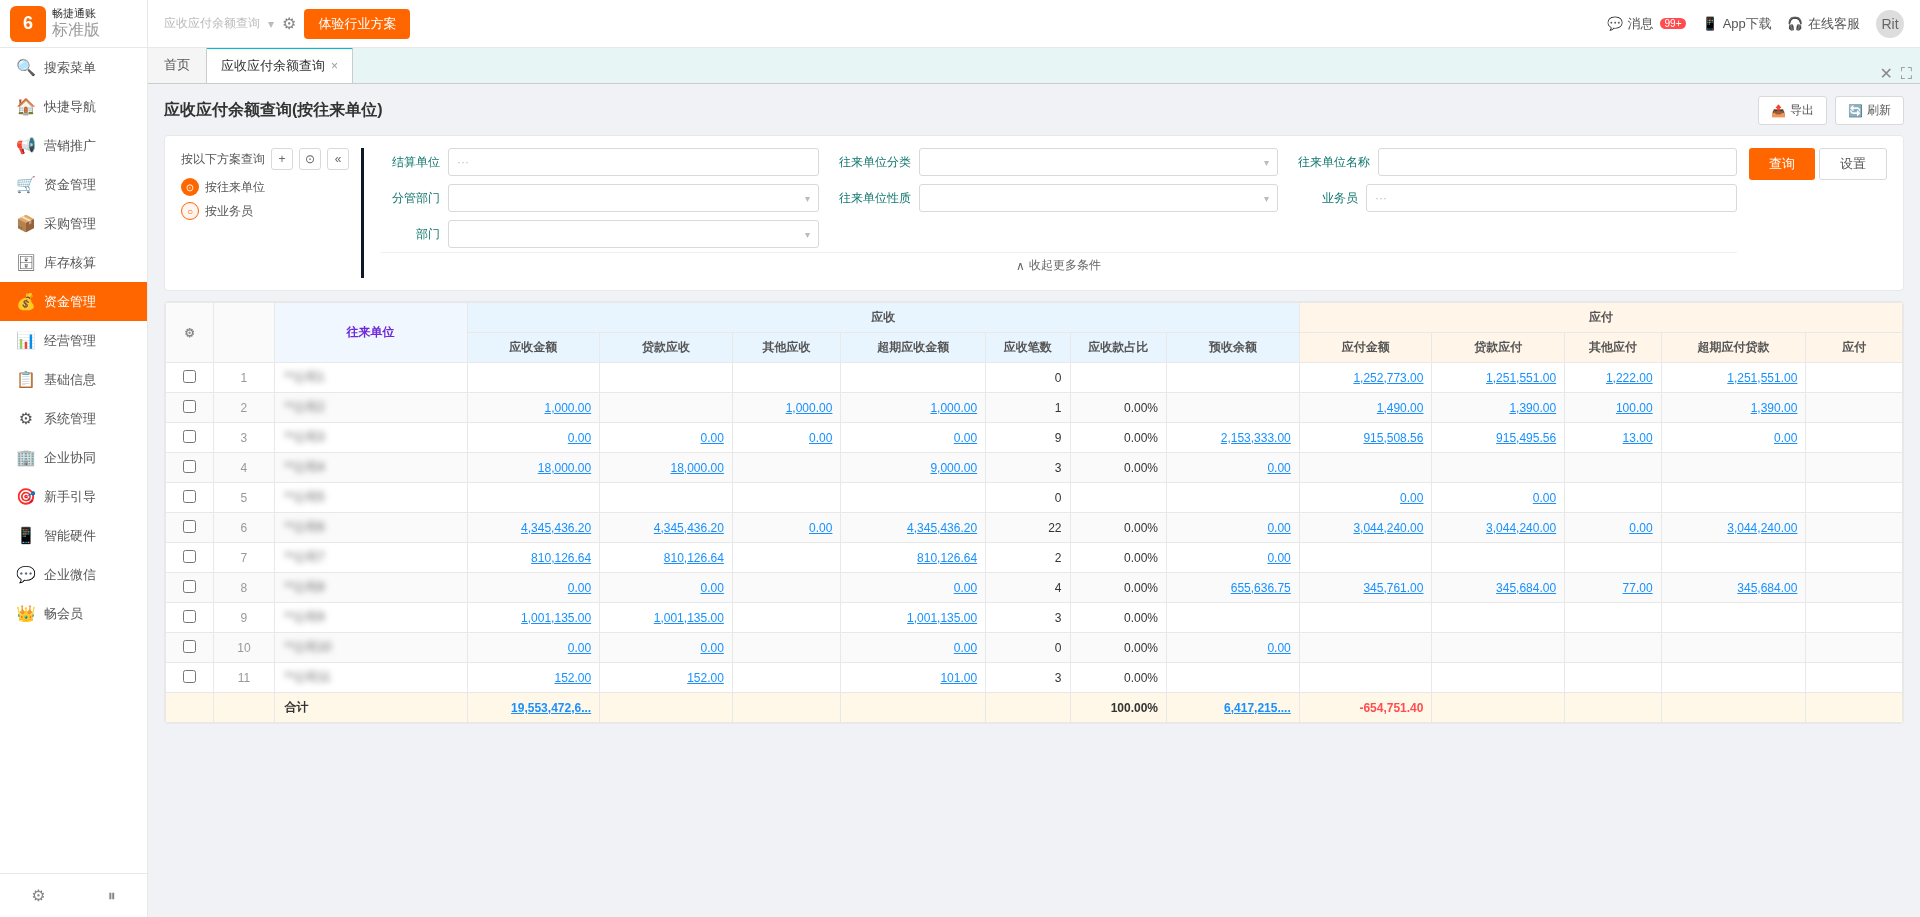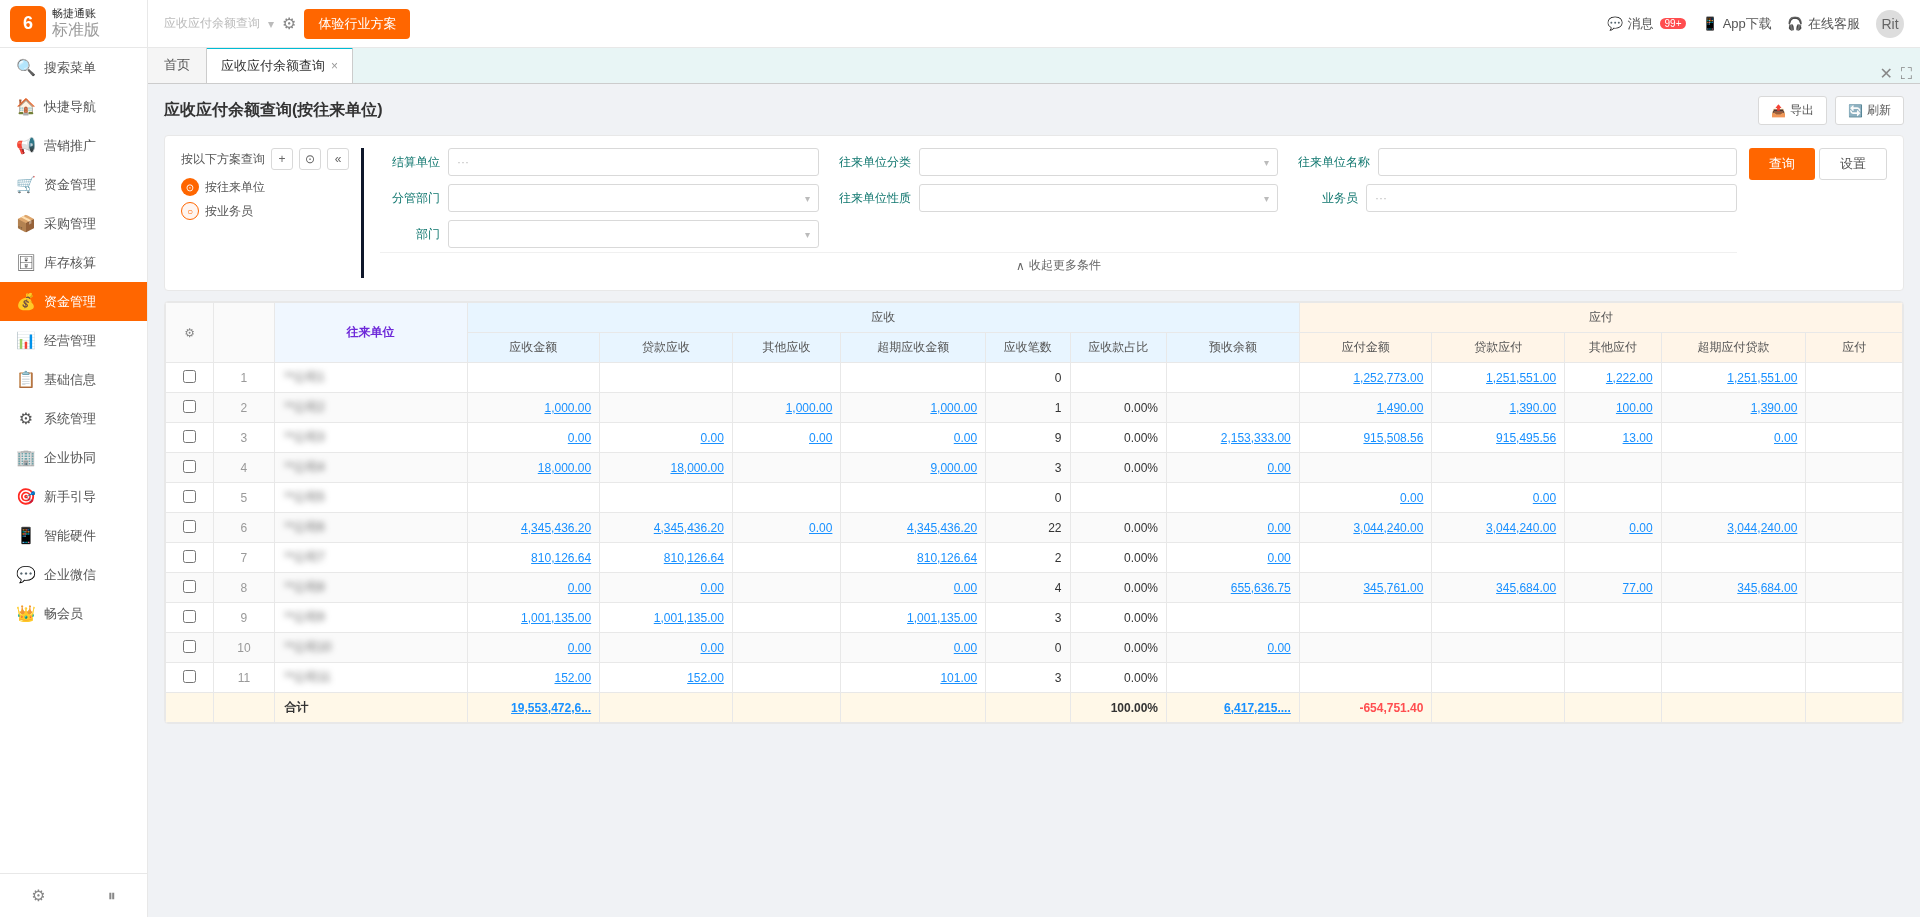--- a/index.html
+++ b/index.html
@@ -112,21 +112,21 @@
 
     
     .action-bar { display: flex; flex-direction: row; gap: 4px; align-self: flex-start; }
     .btn-query { background: #ff6600; color: #fff; border: none; padding: 6px 20px; border-radius: 3px; cursor: pointer; font-size: 13px; }
     .btn-setting { background: #fff; border: 1px solid #d9d9d9; color: #555; padding: 6px 20px; border-radius: 3px; cursor: pointer; font-size: 13px; }
 
     
     .table-container { background: #fff; border: 1px solid #e8e8e8; border-radius: 4px; overflow: auto; }
     .data-table { width: 100%; border-collapse: collapse; font-size: 12px; table-layout: fixed; }
     .data-table th, .data-table td { border: 1px solid #e8e8e8; padding: 6px 8px; text-align: center; white-space: nowrap; }
-    .data-table th { background: #fafafa; color: #555; font-weight: normal; }
+    .data-table th { background: #fafafa; color: #555; font-weight: bold; }
     .data-table .th-group { background: #f0f7ff; font-weight: bold; color: #6d28d9; }
     .data-table .th-yingshou { background: #e8f5ff; }
     .data-table .th-yingfu { background: #fff5e8; }
     .data-table td.num { text-align: right; color: #1890ff; text-decoration: underline; cursor: pointer; }
     .data-table td.num-plain { text-align: right; color: #333; }
     .data-table td.red { color: #ff4d4f; text-align: right; }
     .data-table tr:nth-child(even) td { background: #fafafa; }
     .data-table .row-num { color: #999; text-align: center; }
     .data-table .col-partner { text-align: left; padding-left: 10px; color: #555; }
     .data-table .col-partner-blur { filter: blur(3px); user-select: none; }

